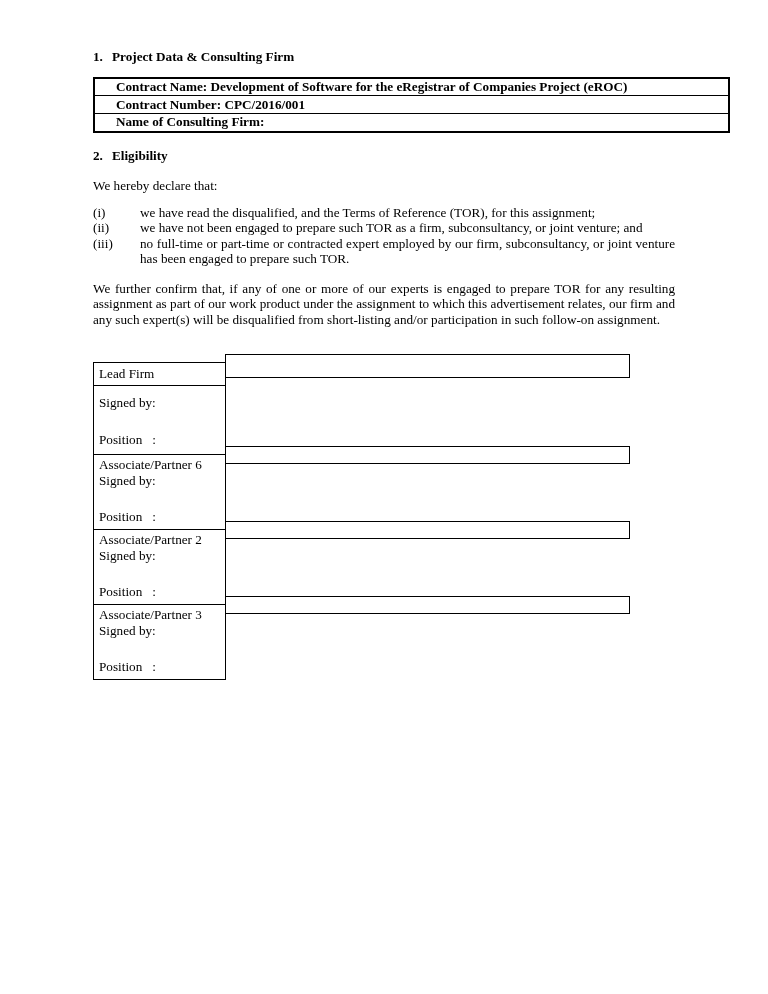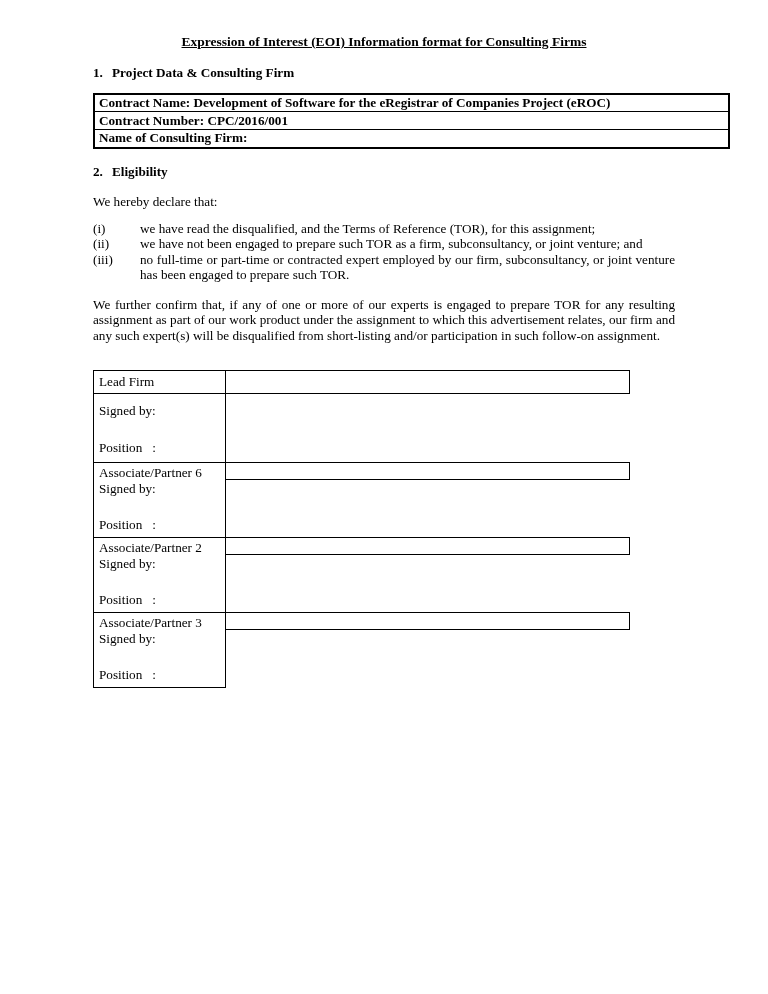--- a/index.html
+++ b/index.html
@@ -19,58 +19,57 @@
   .section-heading {
     margin:15px 16px 0 93px; font-weight:bold; font-size:13.2px; line-height:15.5px;
   }
   .section-heading .num { display:inline-block; width:19px; }
 
   table.contract-table {
     margin:12px 0 0 93px; width:637px;
     border-collapse:collapse; border:2px solid #000;
   }
   table.contract-table td {
-    border:1px solid #000; height:18px; padding:0 4px;
+    border:1px solid #000; height:18px; padding:0 21px;
     font-weight:bold; font-size:13.2px; line-height:16px;
   }
 
   .bold-line { margin:16px 0 0 93px; font-weight:bold; font-size:13.2px; line-height:15.5px; }
   .text-line { margin:15px 0 0 93px; font-size:13.2px; line-height:15.5px; }
 
   .list { margin:11px 0 0 93px; width:582px; font-size:13.2px; line-height:15.5px; }
   .list-item { display:flex; }
   .list-item .marker { flex:0 0 47px; width:47px; }
   .list-item .item-text { flex:1; text-align:justify; }
 
   .confirm {
     margin:14px 0 0 93px; width:582px;
     font-size:13.2px; line-height:15.5px; text-align:justify;
   }
 
   .sig-table { position:relative; margin:27px 0 0 93px; width:637px; height:318px; font-size:13.2px; line-height:15.5px; }
-  .sig-left { position:absolute; left:0; top:0; width:133px; height:318px; border:1px solid #000; background:#fff; }
+  .sig-left { position:absolute; left:0; top:8px; width:133px; height:318px; border:1px solid #000; background:#fff; }
   .sig-cell { padding:2px 5px 0 5px; }
   .c1 { height:23px; border-bottom:1px solid #000; padding-top:3px; }
   .c2 { height:69px; border-bottom:1px solid #000; padding-top:9px; }
   .c3 { height:75px; border-bottom:1px solid #000; }
   .c3.last { height:72px; border-bottom:none; }
   .pos { margin-top:21px; }
   .pre { white-space:pre; }
   .sig-box { position:absolute; left:132px; width:405px; border:1px solid #000; background:#fff; }
   .sig-box.b0 { top:0;   height:24px; }
   .sig-box.b1 { top:92px;  height:18px; }
   .sig-box.b2 { top:167px; height:18px; }
   .sig-box.b3 { top:242px; height:18px; }
 </style>
 </head>
 <body>
 
 <div class="page">
 
-  <div class="title">Expression of Interest (EOI) Information format for Consulting Firms</div>
 
   <div class="section-heading">
     <span class="num">1.</span><span>Project Data &amp; Consulting Firm</span>
   </div>
 
   <table class="contract-table">
     <tbody>
       <tr>
         <td>Contract Name: Development of Software for the eRegistrar of Companies Project (eROC)</td>
       </tr>

